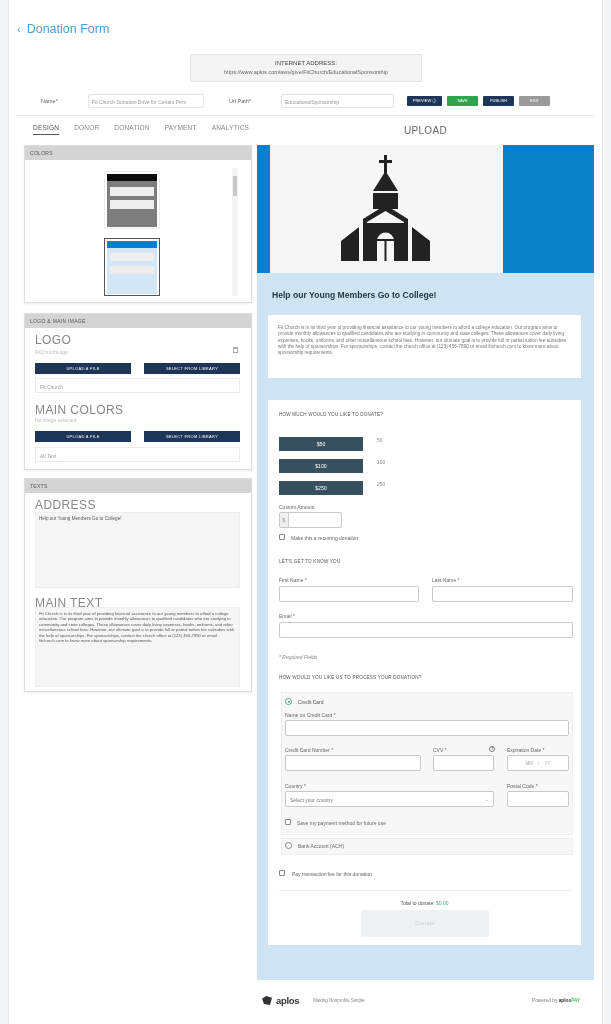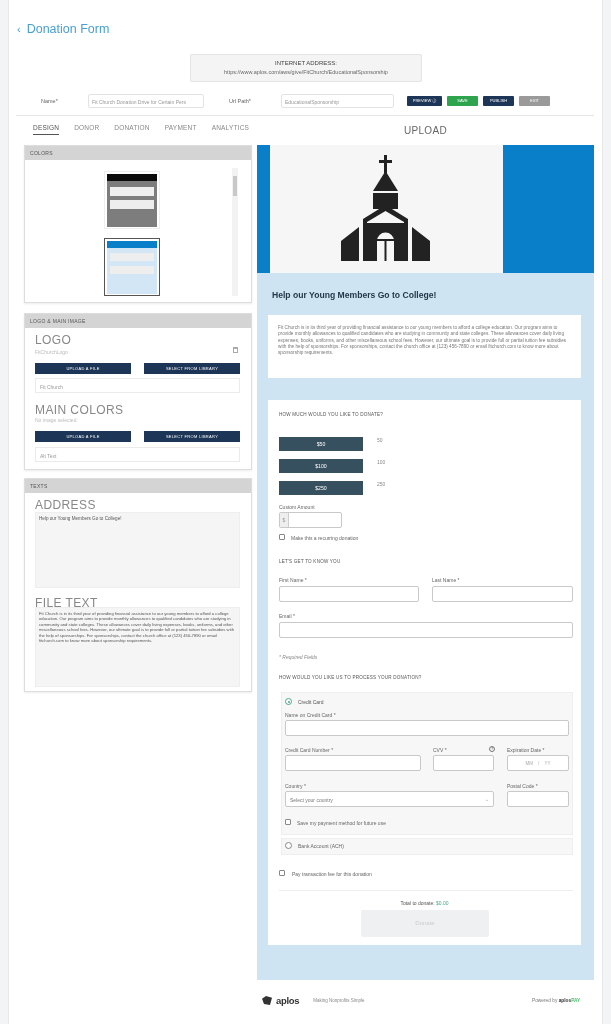--- a/index.html
+++ b/index.html
@@ -127,21 +127,21 @@
 <div class="hint" style="left:35px;top:417px">No image selected</div>
 <div class="dbtn" style="left:35px;top:431px;width:96px">UPLOAD A FILE</div>
 <div class="dbtn" style="left:144px;top:431px;width:96px">SELECT FROM LIBRARY</div>
 <div class="fin" style="left:35px;top:447px;width:205px">Alt Text</div>
 
 <div class="panel" style="top:478px;height:214px">
   <div class="ph">TEXTS</div>
 </div>
 <div class="sublbl" style="left:35px;top:498px">ADDRESS</div>
 <div class="ta" style="left:35px;top:512px;width:205px;height:76px">Help our Young Members Go to College!</div>
-<div class="sublbl" style="left:35px;top:596px">FILE TEXT</div>
+<div class="sublbl" style="left:35px;top:596px">MAIN TEXT</div>
 <div class="ta" style="left:35px;top:607px;width:205px;height:80px;font-size:4.2px;line-height:5.4px">Fit Church is in its third year of providing financial assistance to our young members to afford a college education. Our program aims to provide monthly allowances to qualified candidates who are studying in community and state colleges. These allowances cover daily living expenses, books, uniforms, and other miscellaneous school fees. However, our ultimate goal is to provide full or partial tuition fee subsidies with the help of sponsorships. For sponsorships, contact the church office at (123) 456-7890 or email fitchurch.com to know more about sponsorship requirements.</div>
 
 <div class="pv">
   <div class="hero">
     <div class="white">
       <svg width="96" height="110" viewBox="0 0 96 110" style="position:absolute;left:69px;top:8px">
         <rect x="45" y="2" width="3" height="18" fill="#222"></rect>
         <rect x="40" y="7" width="13" height="3" fill="#222"></rect>
         <polygon points="46.5,18 34,38 59,38" fill="#222"></polygon>
         <rect x="34" y="40" width="25" height="16" fill="#222"></rect>

